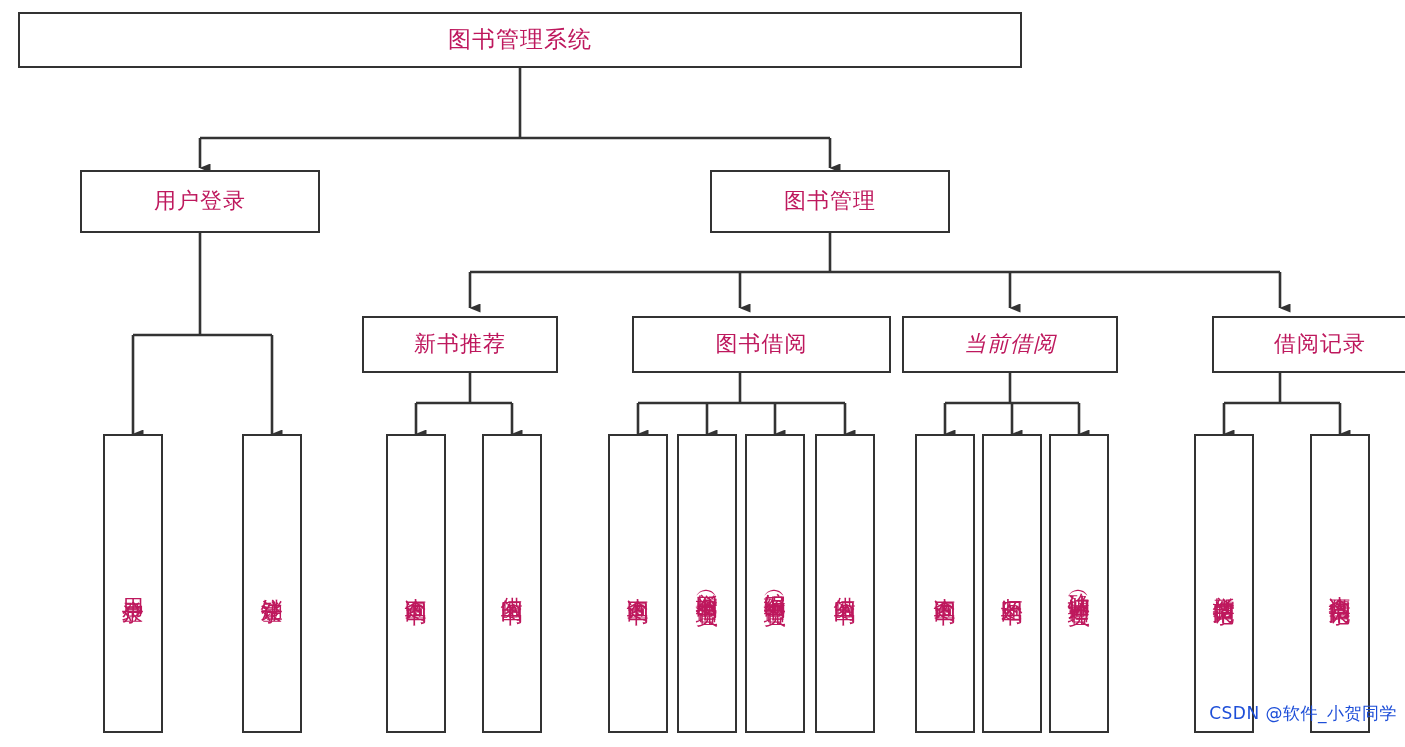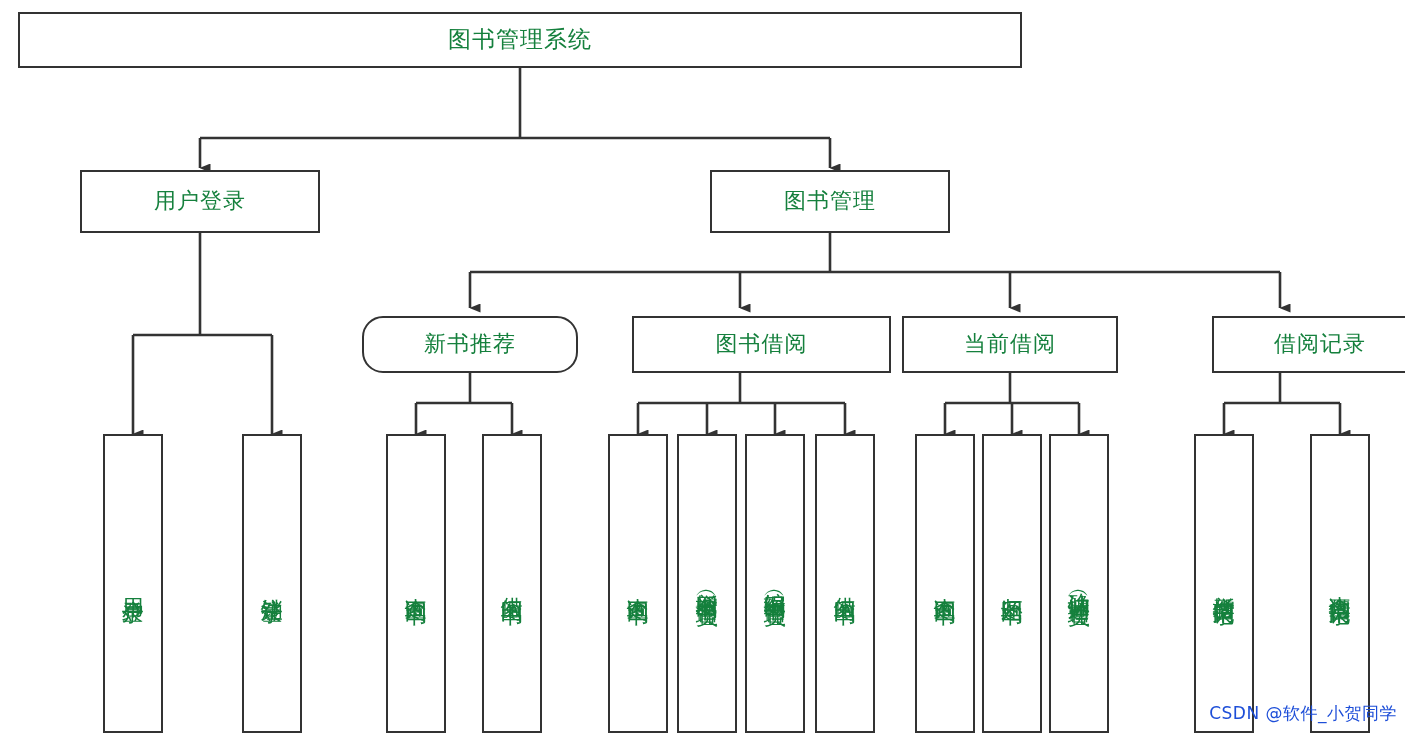--- a/index.html
+++ b/index.html
@@ -25,21 +25,21 @@
     height: 747px;
   }
   .node-box {
     position: absolute;
     box-sizing: border-box;
     border: 2px solid #333333;
     background: #ffffff;
     display: flex;
     align-items: center;
     justify-content: center;
-    color: #15803d;
+    color: #be185d;
   }
   .node-label-h {
     font-size: 22px;
     line-height: 1.2;
     letter-spacing: 1px;
     white-space: nowrap;
   }
   .node-label-v {
     font-size: 22px;
     line-height: 1.25;
@@ -120,27 +120,27 @@
     <span class="node-label-h root-label">图书管理系统</span>
   </div>
 
   <div class="node-box" style="left:80px; top:170px; width:240px; height:63px;">
     <span class="node-label-h">用户登录</span>
   </div>
   <div class="node-box" style="left:710px; top:170px; width:240px; height:63px;">
     <span class="node-label-h">图书管理</span>
   </div>
 
-  <div class="node-box" style="left:362px; top:316px; width:216px; height:57px;border-radius:21px;">
+  <div class="node-box" style="left:362px; top:316px; width:196px; height:57px;">
     <span class="node-label-h">新书推荐</span>
   </div>
   <div class="node-box" style="left:632px; top:316px; width:259px; height:57px;">
     <span class="node-label-h">图书借阅</span>
   </div>
-  <div class="node-box" style="left:902px; top:316px; width:216px; height:57px;">
+  <div class="node-box" style="left:902px; top:316px; width:216px; height:57px;font-style:italic;">
     <span class="node-label-h">当前借阅</span>
   </div>
   <div class="node-box" style="left:1212px; top:316px; width:216px; height:57px;">
     <span class="node-label-h">借阅记录</span>
   </div>
 
   <div class="node-box" style="left:103px; top:434px; width:60px; height:299px;">
     <span class="node-label-v">用户登录</span>
   </div>
   <div class="node-box" style="left:242px; top:434px; width:60px; height:299px;">

